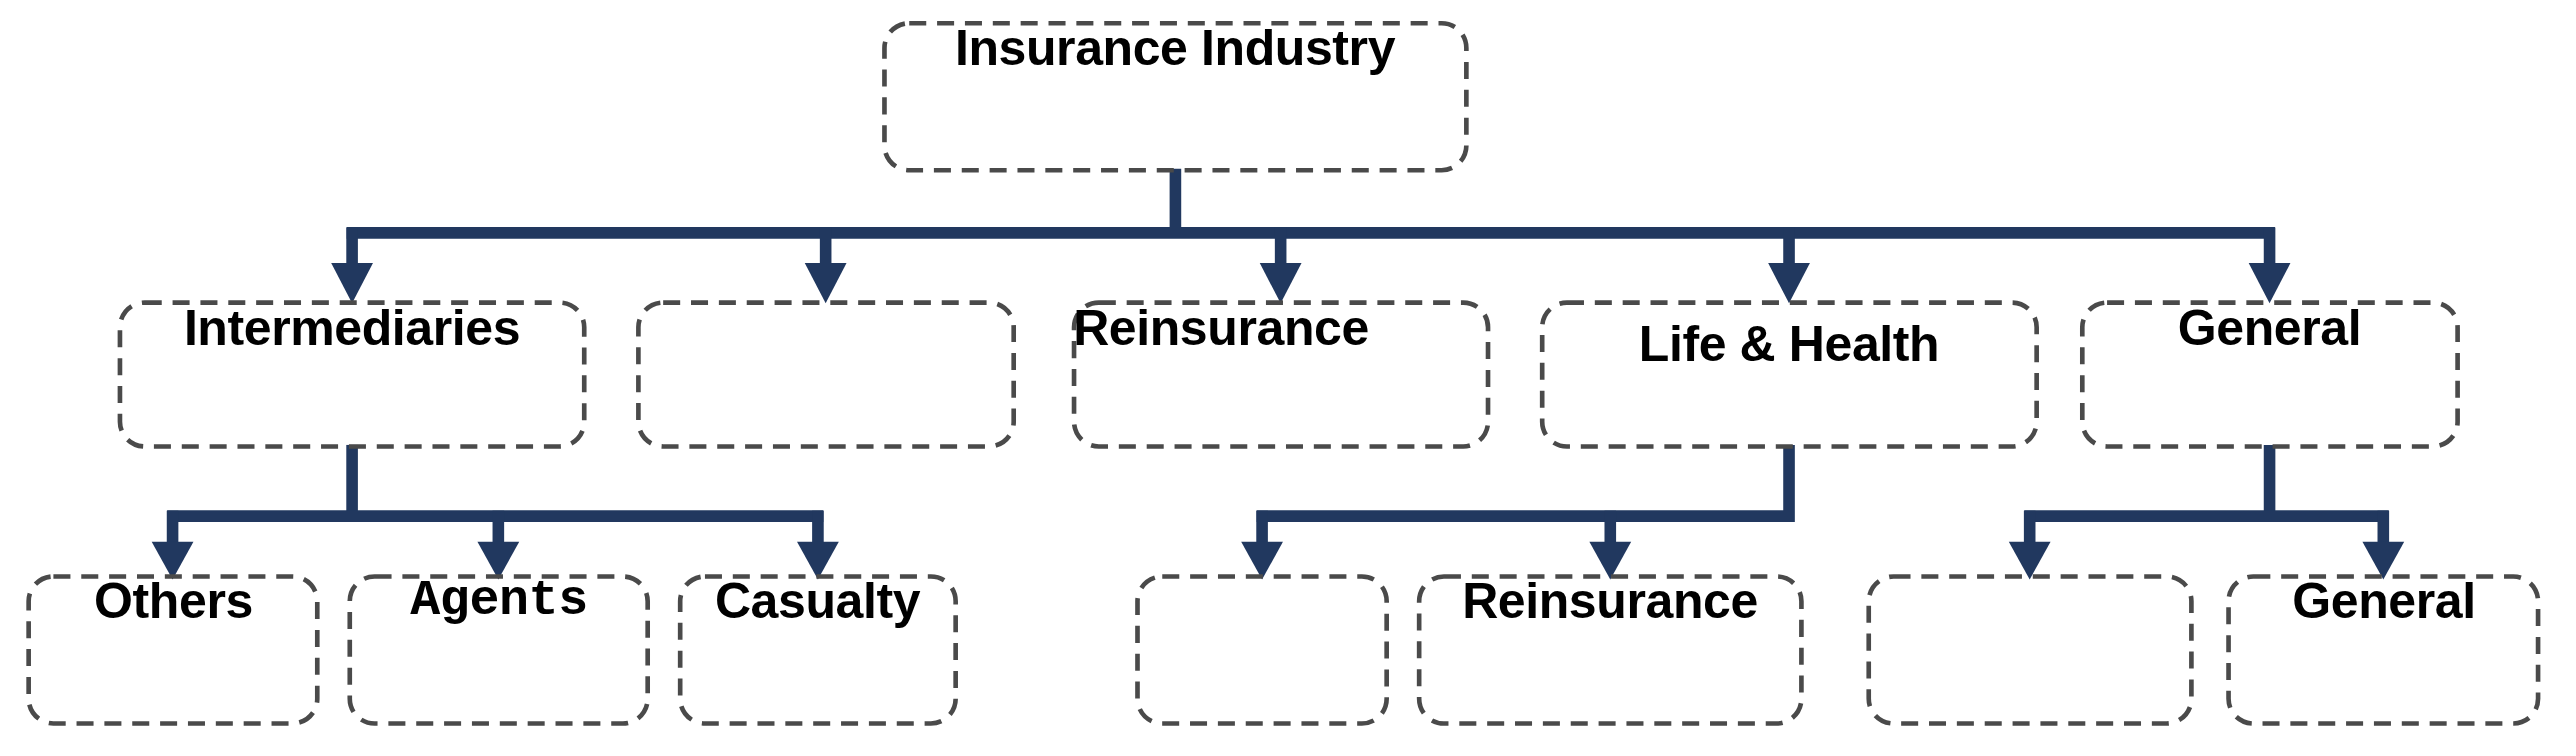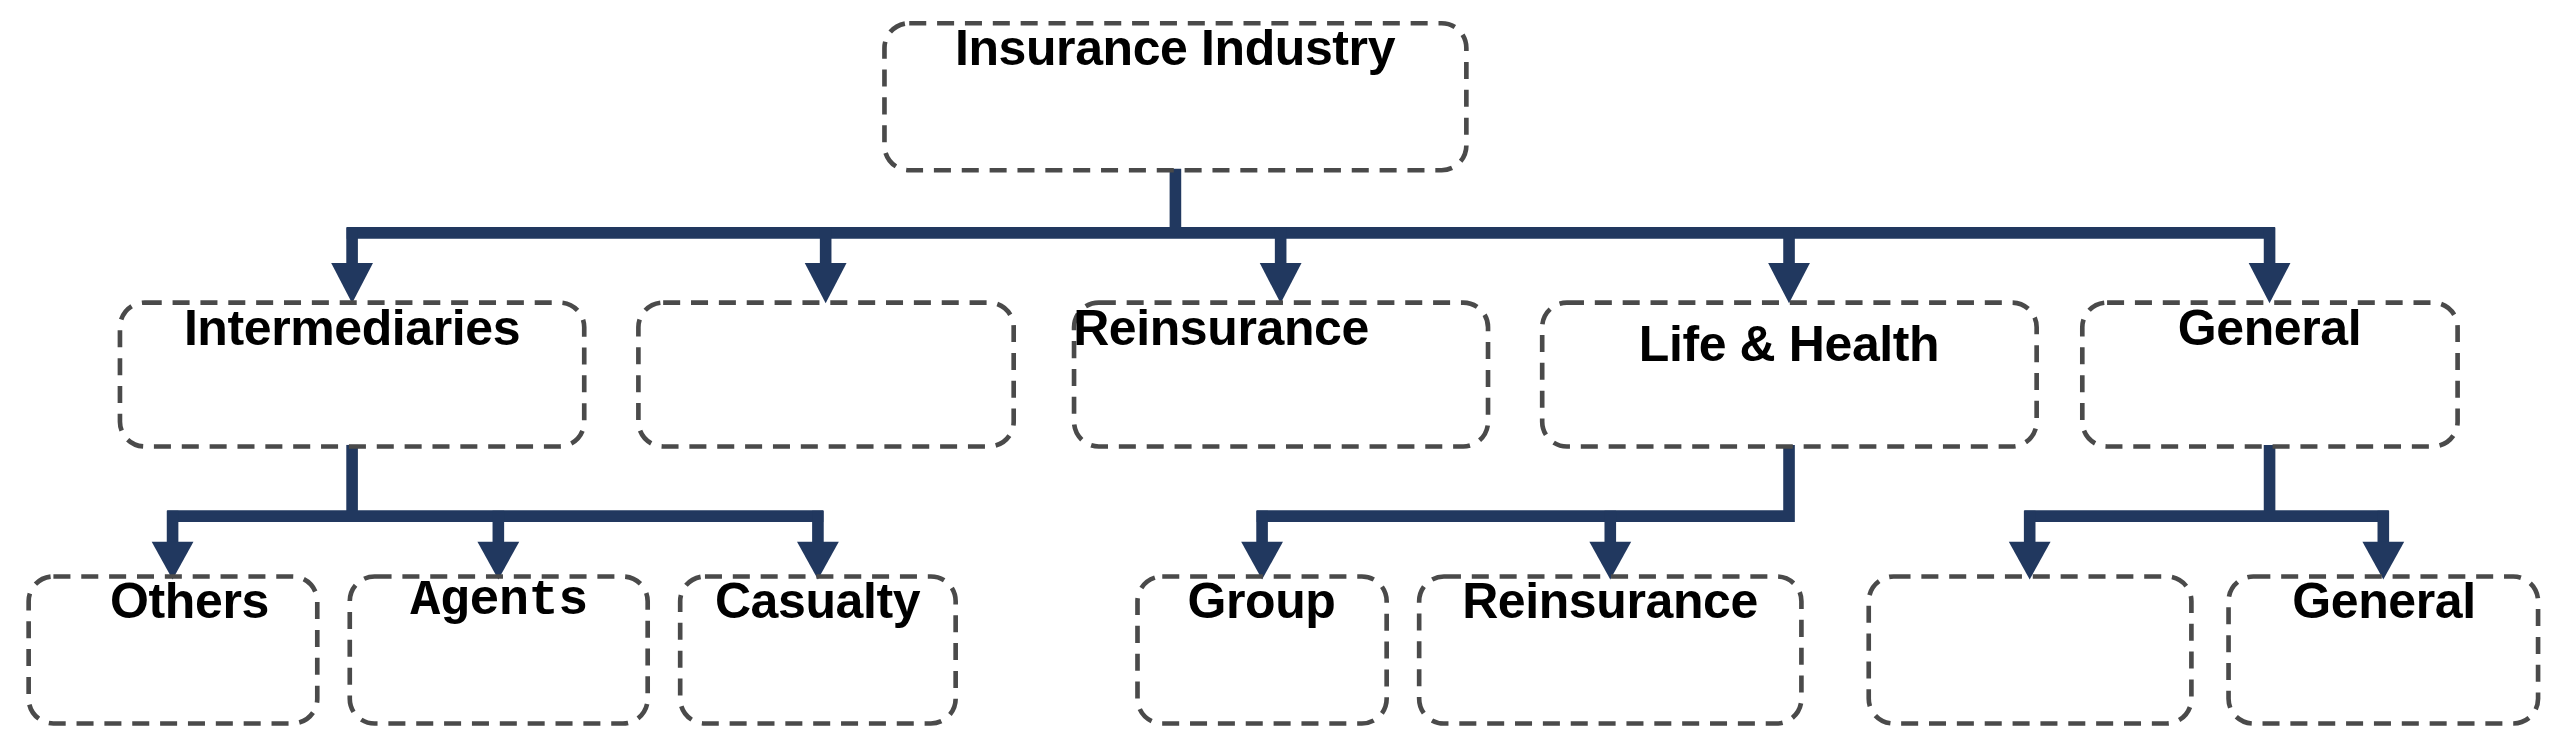--- a/index.html
+++ b/index.html
@@ -102,35 +102,32 @@
   </div>
 
   <div class="node-label" style="left:1542px;top:319px;width:494px;height:144px;">
     <span>Life &amp; Health</span>
   </div>
 
   <div class="node-label" style="left:2082px;top:303px;width:375px;height:144px;">
     <span>General</span>
   </div>
 
-  <div class="node-label" style="left:45px;top:576px;width:289px;height:147px;">
+  <div class="node-label" style="left:29px;top:576px;width:289px;height:147px;">
     <span>Others</span>
   </div>
 
   <div class="node-label" style="left:350px;top:576px;width:298px;height:147px;font-family:Liberation Mono, monospace;">
     <span>Agents</span>
   </div>
 
   <div class="node-label" style="left:680px;top:576px;width:275px;height:147px;">
     <span>Casualty</span>
   </div>
 
-  <div class="node-label" style="left:1137px;top:576px;width:249px;height:147px;">
-    <span>Group</span>
-  </div>
 
   <div class="node-label" style="left:1419px;top:576px;width:382px;height:147px;">
     <span>Reinsurance</span>
   </div>
 
 
   <div class="node-label" style="left:2229px;top:576px;width:310px;height:147px;">
     <span>General</span>
   </div>
 

